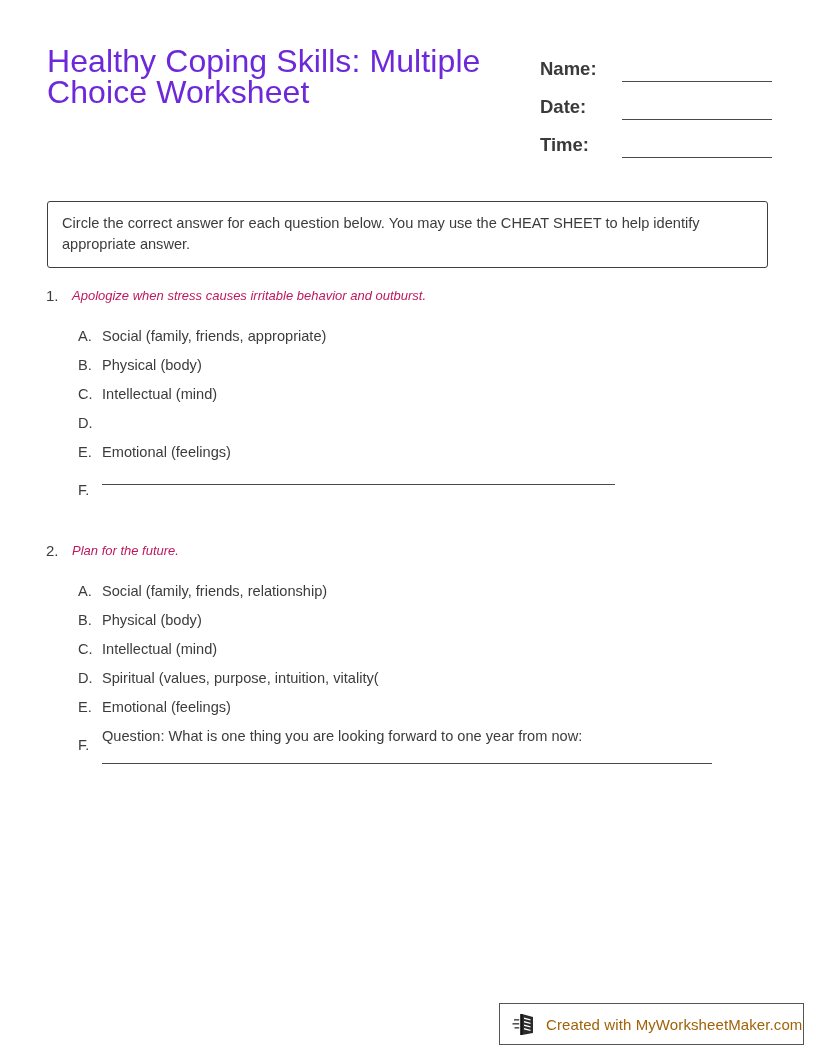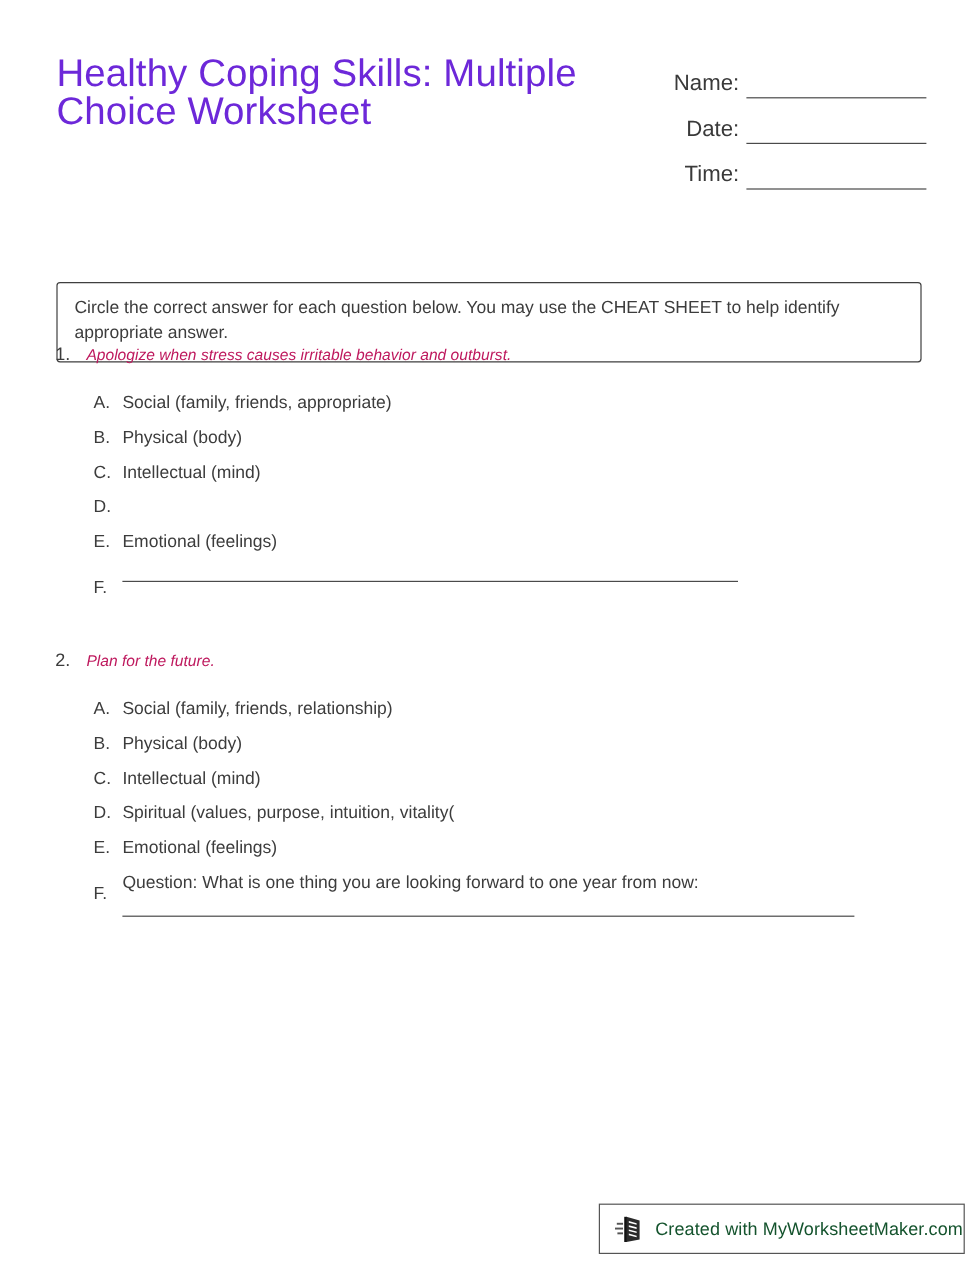--- a/index.html
+++ b/index.html
@@ -37,22 +37,23 @@
   }
   .meta-fields {
     position: absolute;
     left: 540px;
     top: 44px;
     width: 232px;
   }
   .meta-row {
     display: flex;
     align-items: flex-end;
-    justify-content: flex-end;
+    justify-content: space-between;
     height: 38px;
+    font-weight: bold;
   }
   .meta-label {
     font-size: 18.5px;
     line-height: 22px;
     color: #3a3a3a;
     white-space: nowrap;
     padding-bottom: 2px;
   }
   .meta-line {
     width: 150px;
@@ -65,21 +66,20 @@
   .instruction-box {
     position: absolute;
     left: 47px;
     top: 201px;
     width: 721px;
     box-sizing: border-box;
     border: 1.4px solid #3f3f3f;
     border-radius: 3px;
     padding: 11px 14px 12px 14px;
     min-height: 58px;
-    margin-top: 34px;
   }
   .instruction-text {
     font-size: 14.6px;
     line-height: 21px;
     color: #3c3c3c;
   }
 
   
   .questions {
     position: absolute;
@@ -181,21 +181,21 @@
   }
   .badge-logo {
     width: 26px;
     height: 24px;
     flex: 0 0 auto;
     margin-right: 8px;
     display: block;
   }
   .badge-text {
     font-size: 15px;
-    color: #14532d;
+    color: #a16207;
     letter-spacing: 0.1px;
     white-space: nowrap;
   }
 </style>
 </head>
 <body>
 
 <div class="header">
   <div class="title">Healthy Coping Skills: Multiple Choice Worksheet</div>
 

